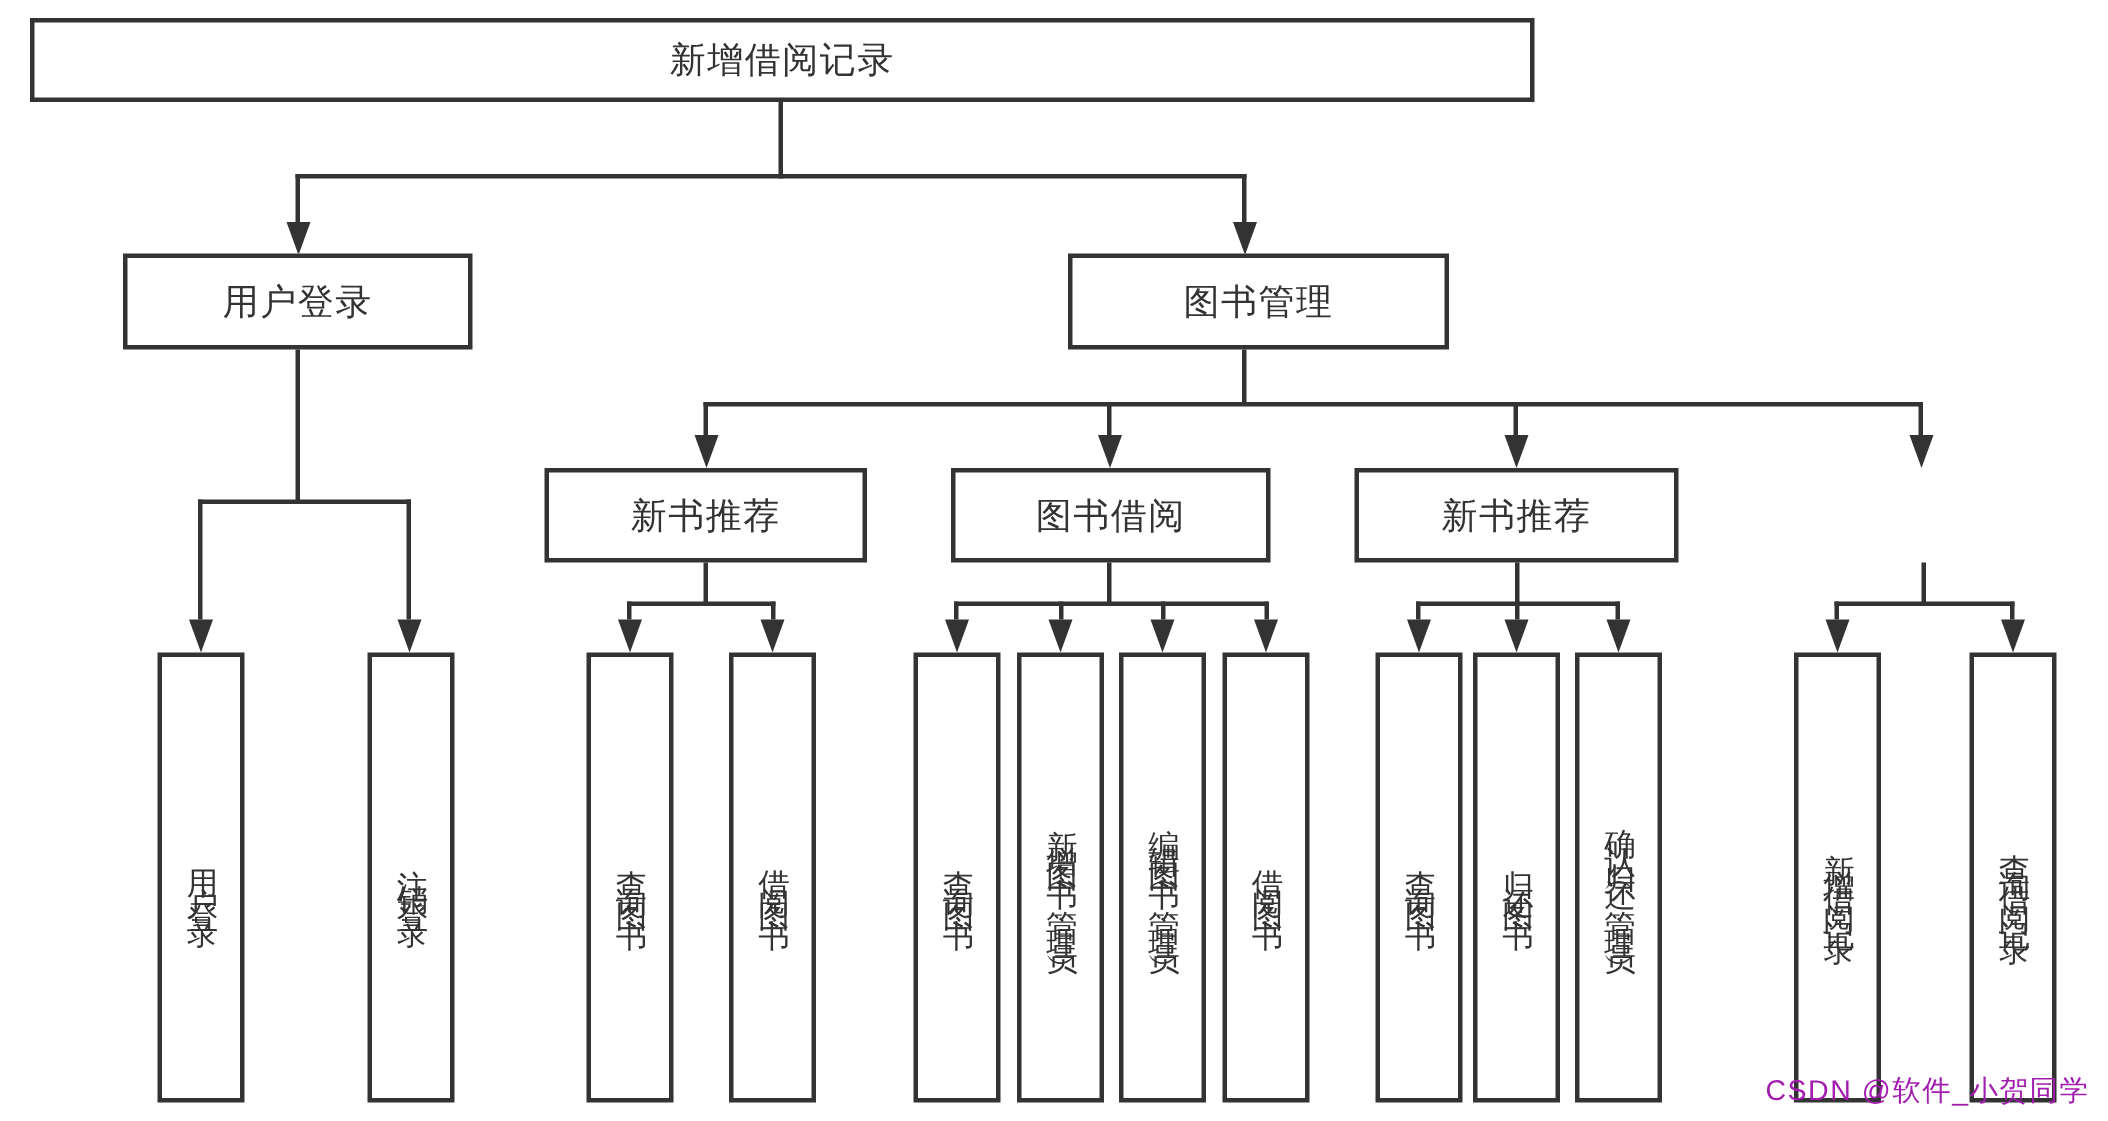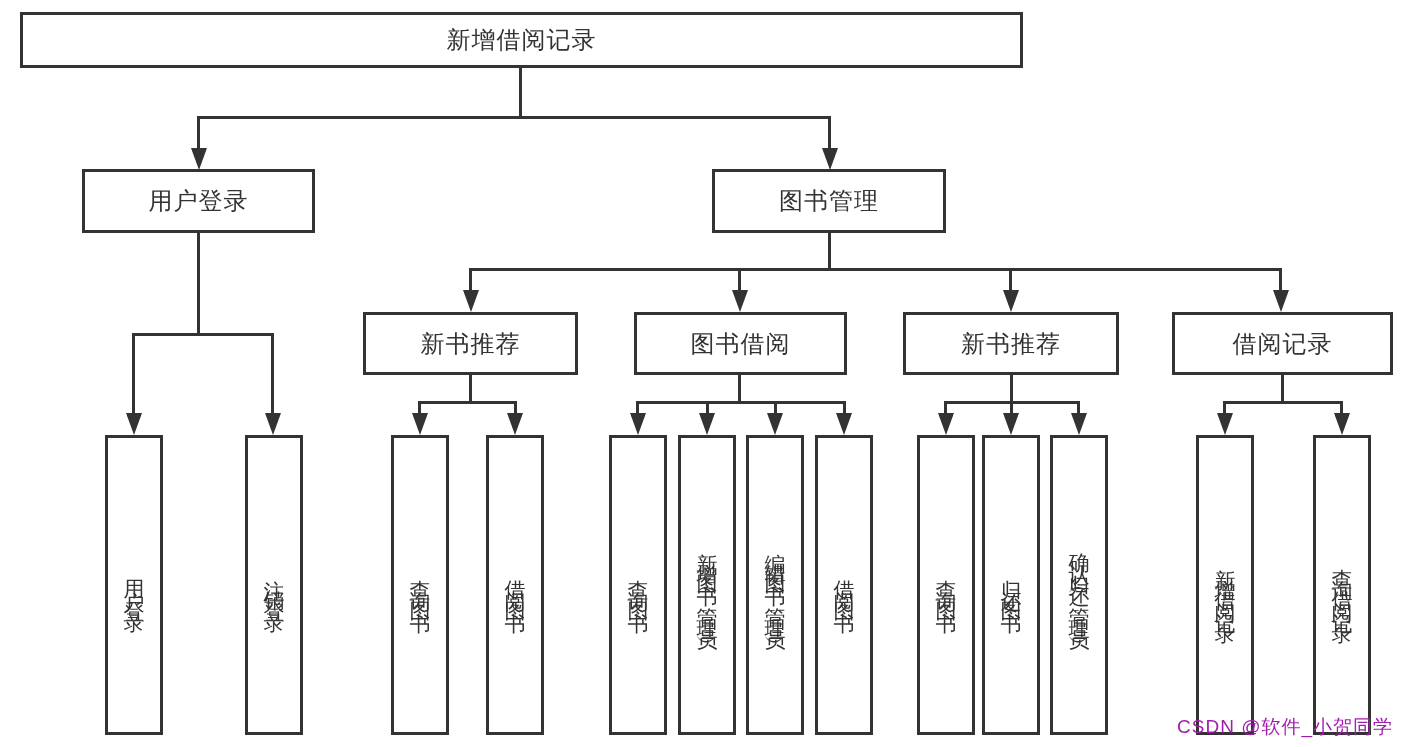--- a/index.html
+++ b/index.html
@@ -58,21 +58,21 @@
   <div class="box hbox" style="left:20px;top:12px;width:1003px;height:56px">新增借阅记录</div>
 
   <div class="vl" style="left:519px;top:68px;height:51px"></div>
   <div class="hl" style="left:197px;top:116px;width:634px"></div>
   <div class="vl" style="left:197px;top:116px;height:36px"></div>
   <div class="ar" style="left:191px;top:148px"></div>
   <div class="vl" style="left:828px;top:116px;height:36px"></div>
   <div class="ar" style="left:822px;top:148px"></div>
 
   <div class="box hbox" style="left:82px;top:169px;width:233px;height:64px">用户登录</div>
-  <div class="box hbox" style="left:712px;top:169px;width:234px;height:64px">图书管理</div>
+  <div class="box hbox" style="left:712px;top:169px;width:254px;height:64px">图书管理</div>
 
   <div class="vl" style="left:197px;top:233px;height:103px"></div>
   <div class="hl" style="left:132px;top:333px;width:142px"></div>
   <div class="vl" style="left:132px;top:333px;height:80px"></div>
   <div class="ar" style="left:126px;top:413px"></div>
   <div class="vl" style="left:271px;top:333px;height:80px"></div>
   <div class="ar" style="left:265px;top:413px"></div>
 
   <div class="vl" style="left:828px;top:233px;height:37px"></div>
   <div class="hl" style="left:469px;top:268px;width:813px"></div>
@@ -81,21 +81,20 @@
   <div class="vl" style="left:738px;top:268px;height:22px"></div>
   <div class="ar" style="left:732px;top:290px"></div>
   <div class="vl" style="left:1009px;top:268px;height:22px"></div>
   <div class="ar" style="left:1003px;top:290px"></div>
   <div class="vl" style="left:1279px;top:268px;height:22px"></div>
   <div class="ar" style="left:1273px;top:290px"></div>
 
   <div class="box hbox" style="left:363px;top:312px;width:215px;height:63px">新书推荐</div>
   <div class="box hbox" style="left:634px;top:312px;width:213px;height:63px">图书借阅</div>
   <div class="box hbox" style="left:903px;top:312px;width:216px;height:63px">新书推荐</div>
-  <div class="box hbox" style="left:1172px;top:312px;width:221px;height:63px">借阅记录</div>
 
   <div class="vl" style="left:469px;top:375px;height:29px"></div>
   <div class="hl" style="left:418px;top:401px;width:99px"></div>
   <div class="vl" style="left:418px;top:401px;height:12px"></div>
   <div class="ar" style="left:412px;top:413px"></div>
   <div class="vl" style="left:514px;top:401px;height:12px"></div>
   <div class="ar" style="left:507px;top:413px"></div>
 
   <div class="vl" style="left:738px;top:375px;height:29px"></div>
   <div class="hl" style="left:636px;top:401px;width:209px"></div>

